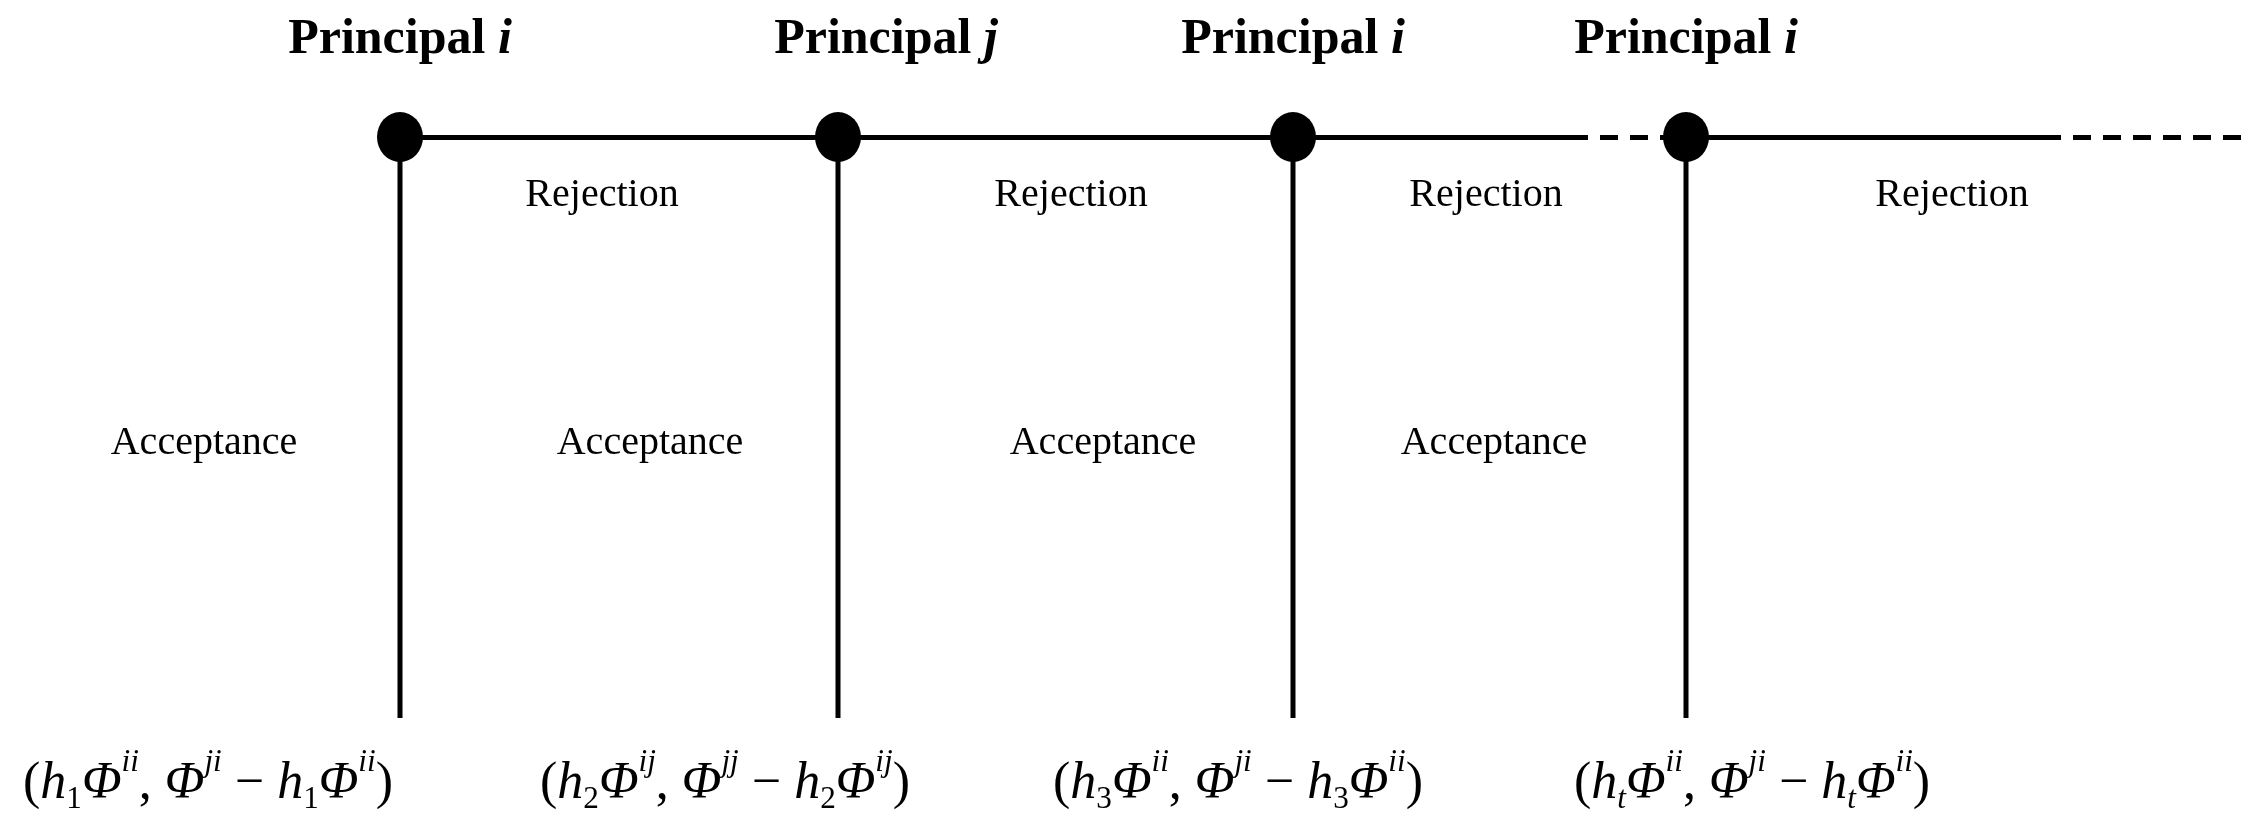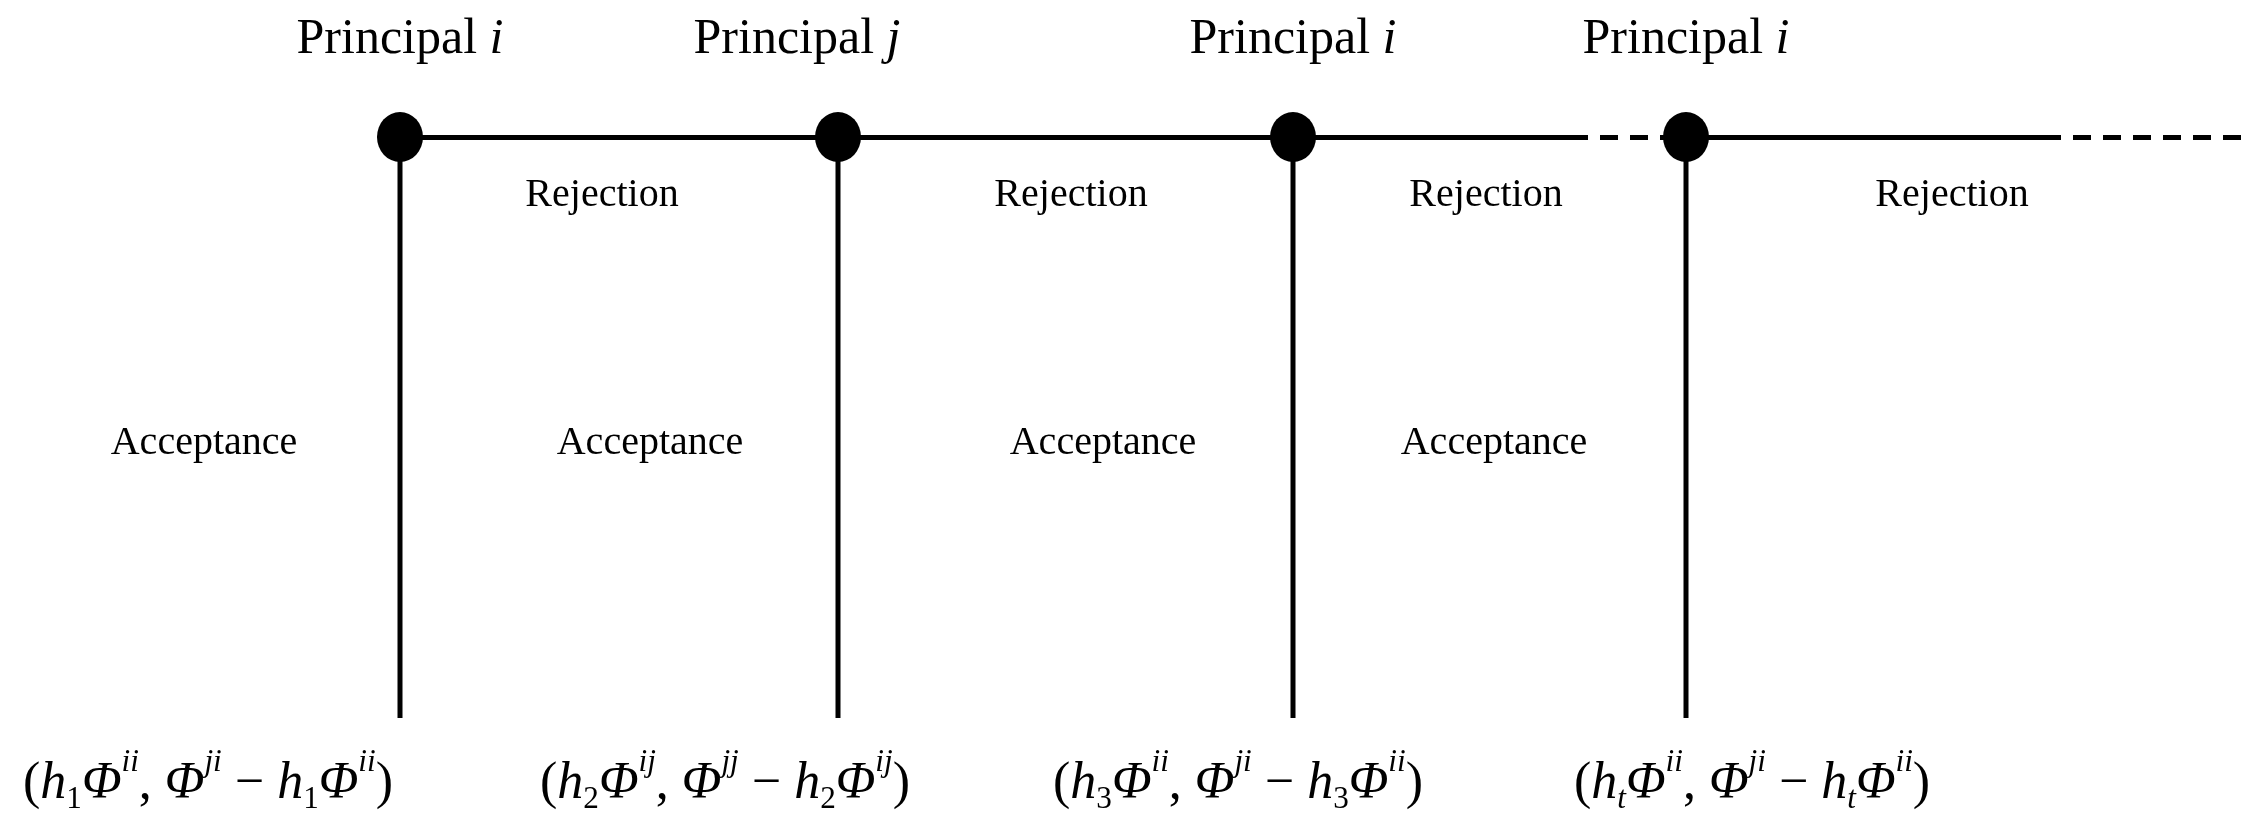--- a/index.html
+++ b/index.html
@@ -5,21 +5,21 @@
   :root { --ink:#000000; --bg:#ffffff; }
   html,body { margin:0; padding:0; background:var(--bg); }
   #fig {
     position:relative; width:2248px; height:830px;
     background:var(--bg); overflow:hidden;
     font-family:"Liberation Serif", serif; color:var(--ink);
   }
   .abs { position:absolute; }
   .label { white-space:nowrap; line-height:1.15; }
   .principal {
-    font-weight:400; font-size:50px; transform:translateX(-50%);
+    font-weight:700; font-size:50px; transform:translateX(-50%);
   }
   .principal .idx { font-style:italic; }
   .action { font-size:40px; transform:translateX(-50%); }
   .node {
     width:46px; height:50px; border-radius:50%;
     background:var(--ink); transform:translate(-50%,-50%);
   }
   .vline { width:5px; background:var(--ink); transform:translateX(-50%); }
   .hsolid { height:5px; background:var(--ink); }
   .hdash  {
@@ -51,21 +51,21 @@
       <span class="idx">i</span>
     </div>
     <div class="abs node" style="left:400px;top:137px"></div>
     <div class="abs vline" style="left:400px;top:140px;height:578px"></div>
     <div class="abs label action" style="left:602px;top:170px">Rejection</div>
     <div class="abs label action" style="left:204px;top:418px">Acceptance</div>
     <div class="abs payoff" style="left:23px;top:742px"><span class="tk-up">(</span><span class="tk-it">h</span><span class="tk-sub">1</span><span class="tk-it">Φ</span><span class="tk-sup">ii</span><span class="tk-up">, </span><span class="tk-it">Φ</span><span class="tk-sup">ji</span><span class="tk-up"> − </span><span class="tk-it">h</span><span class="tk-sub">1</span><span class="tk-it">Φ</span><span class="tk-sup">ii</span><span class="tk-up">)</span></div>
   </div>
 
   <div>
-    <div class="abs label principal" style="left:797px;top:8px">
+    <div class="abs label principal" style="left:886px;top:8px">
       <span>Principal</span>
       <span class="idx">j</span>
     </div>
     <div class="abs node" style="left:838px;top:137px"></div>
     <div class="abs vline" style="left:838px;top:140px;height:578px"></div>
     <div class="abs label action" style="left:1071px;top:170px">Rejection</div>
     <div class="abs label action" style="left:650px;top:418px">Acceptance</div>
     <div class="abs payoff" style="left:540px;top:742px"><span class="tk-up">(</span><span class="tk-it">h</span><span class="tk-sub">2</span><span class="tk-it">Φ</span><span class="tk-sup">ij</span><span class="tk-up">, </span><span class="tk-it">Φ</span><span class="tk-sup">jj</span><span class="tk-up"> − </span><span class="tk-it">h</span><span class="tk-sub">2</span><span class="tk-it">Φ</span><span class="tk-sup">ij</span><span class="tk-up">)</span></div>
   </div>
 

